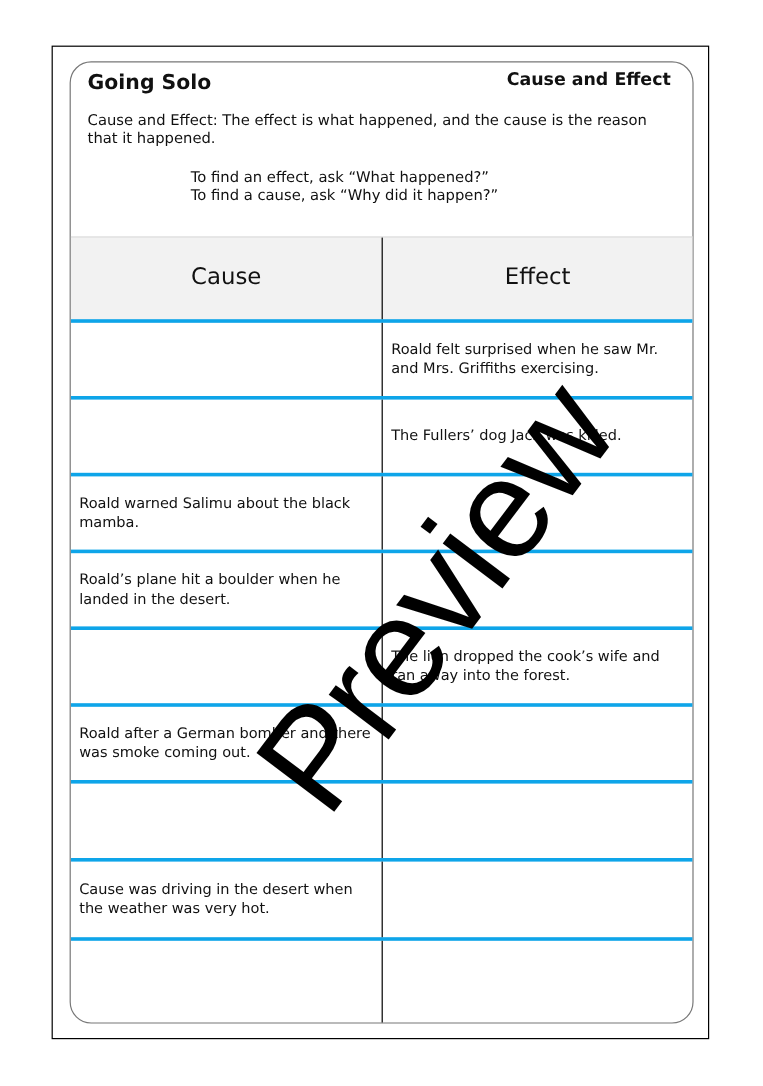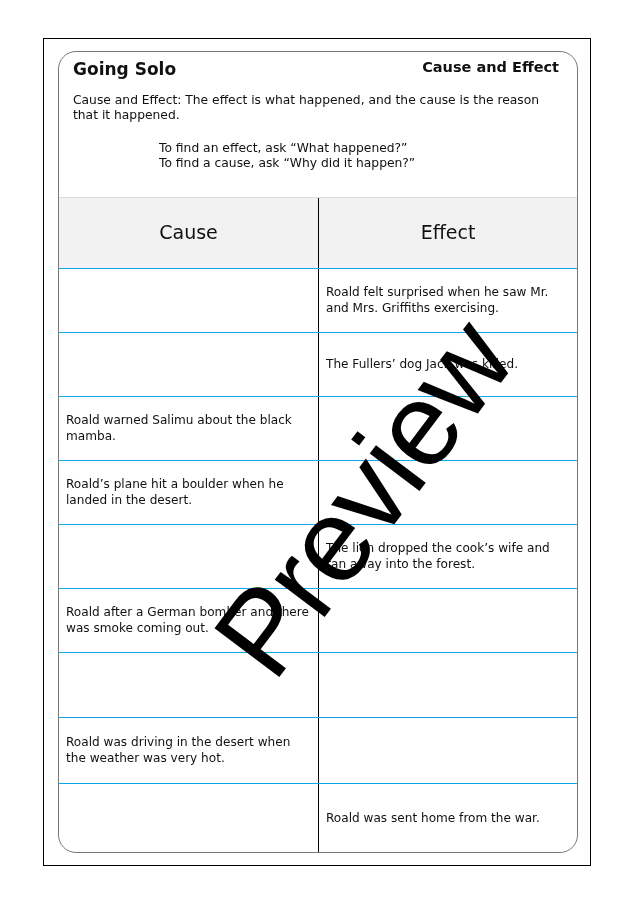--- a/index.html
+++ b/index.html
@@ -7,21 +7,21 @@
          font-family: "DejaVu Sans", "Liberation Sans", sans-serif; color: #111; }
   .page-frame { position: absolute; left: 43px; top: 38px; width: 548px; height: 828px;
                 border: 1px solid #000; box-sizing: border-box; }
   .card { position: absolute; left: 58px; top: 51px; width: 520px; height: 802px;
           border: 1px solid #777; border-radius: 18px; box-sizing: border-box; overflow: hidden; }
   .title-left { position: absolute; left: 14px; top: 7px; font-weight: bold; font-size: 17px; }
   .title-right { position: absolute; right: 18px; top: 7px; font-weight: bold; font-size: 14.5px; }
   .intro { position: absolute; left: 14px; top: 41px; width: 480px; font-size: 12.3px; line-height: 15px; }
   .tips { position: absolute; left: 100px; top: 89px; font-size: 12.3px; line-height: 15px; }
   .table { position: absolute; left: 0; top: 145px; width: 519px; }
-  .row { display: flex; border-bottom: 1px solid #0ea5e9; box-sizing: border-box; }
+  .row { display: flex; border-bottom: 3px solid #0ea5e9; box-sizing: border-box; }
   .row:last-child { border-bottom: none; }
   .cell { width: 260px; box-sizing: border-box; display: flex; align-items: center;
           padding: 0 7px; font-size: 12.1px; line-height: 15.5px; }
   .cell.cause { border-right: 1px solid #000; }
   .cell.effect { width: 259px; }
   .row.header { background: #f2f2f2; border-top: 1px solid #ddd; }
   .row.header .cell { justify-content: center; font-size: 19px; }
   .row.header .cell.effect { border-right: 1px solid #000; }
   .watermark { position: absolute; left: 160px; top: 430px; font-size: 118px; font-weight: normal;
                font-family: "Liberation Sans", sans-serif; color: #000; transform: rotate(-53deg);
@@ -67,23 +67,22 @@
       <div class="cell effect">The lion dropped the cook’s wife and ran away into the forest.</div>
     </div>
     <div class="row" style="height:64px">
       <div class="cell cause">Roald after a German bomber and there was smoke coming out.</div>
       <div class="cell effect"></div>
     </div>
     <div class="row" style="height:65px">
       <div class="cell cause"></div>
     </div>
     <div class="row" style="height:66px">
-      <div class="cell cause">Roald was driving in the desert when the weather was very hot.</div>
+      <div class="cell cause">Cause was driving in the desert when the weather was very hot.</div>
       <div class="cell effect"></div>
     </div>
     <div class="row" style="height:70px">
       <div class="cell cause"></div>
-      <div class="cell effect">Roald was sent home from the war.</div>
     </div>
   </div>
 </div>
 
 <div class="watermark">Preview</div>
 
 </body></html>

